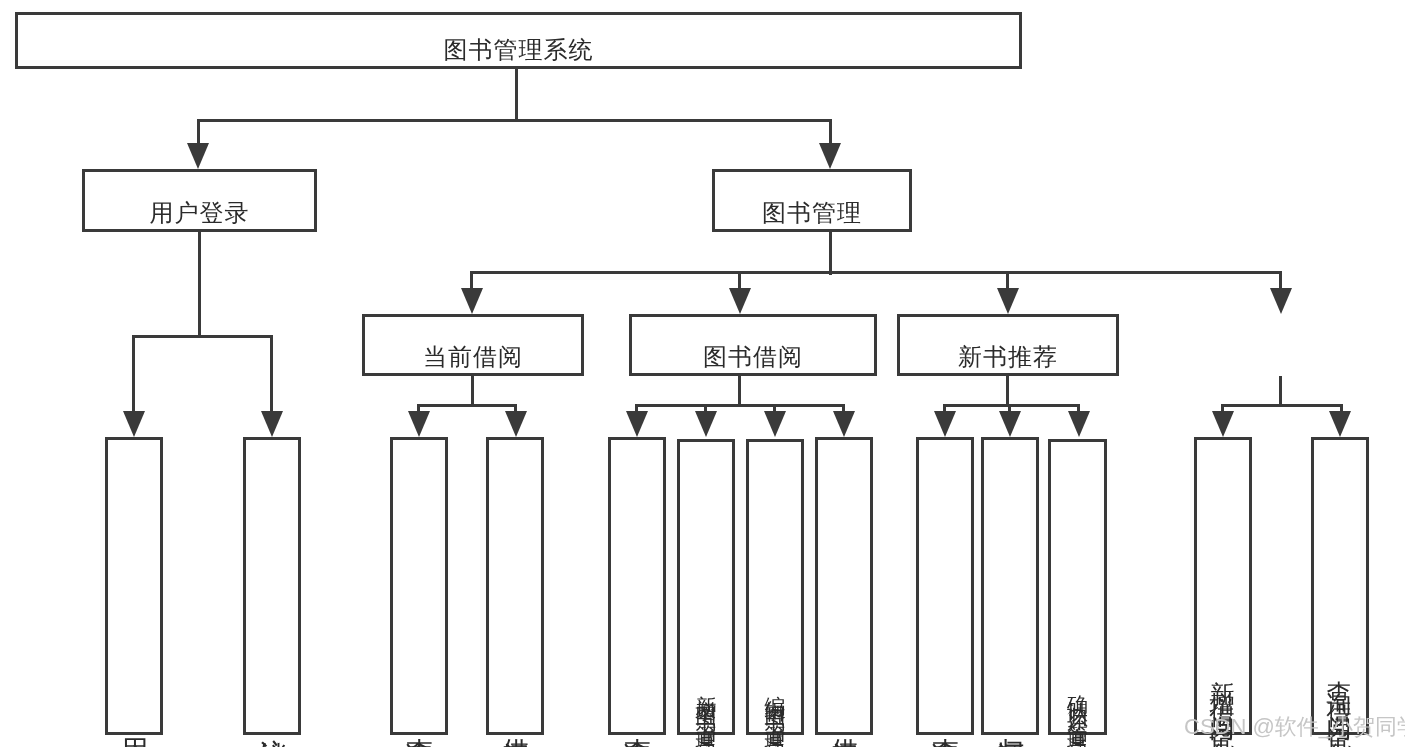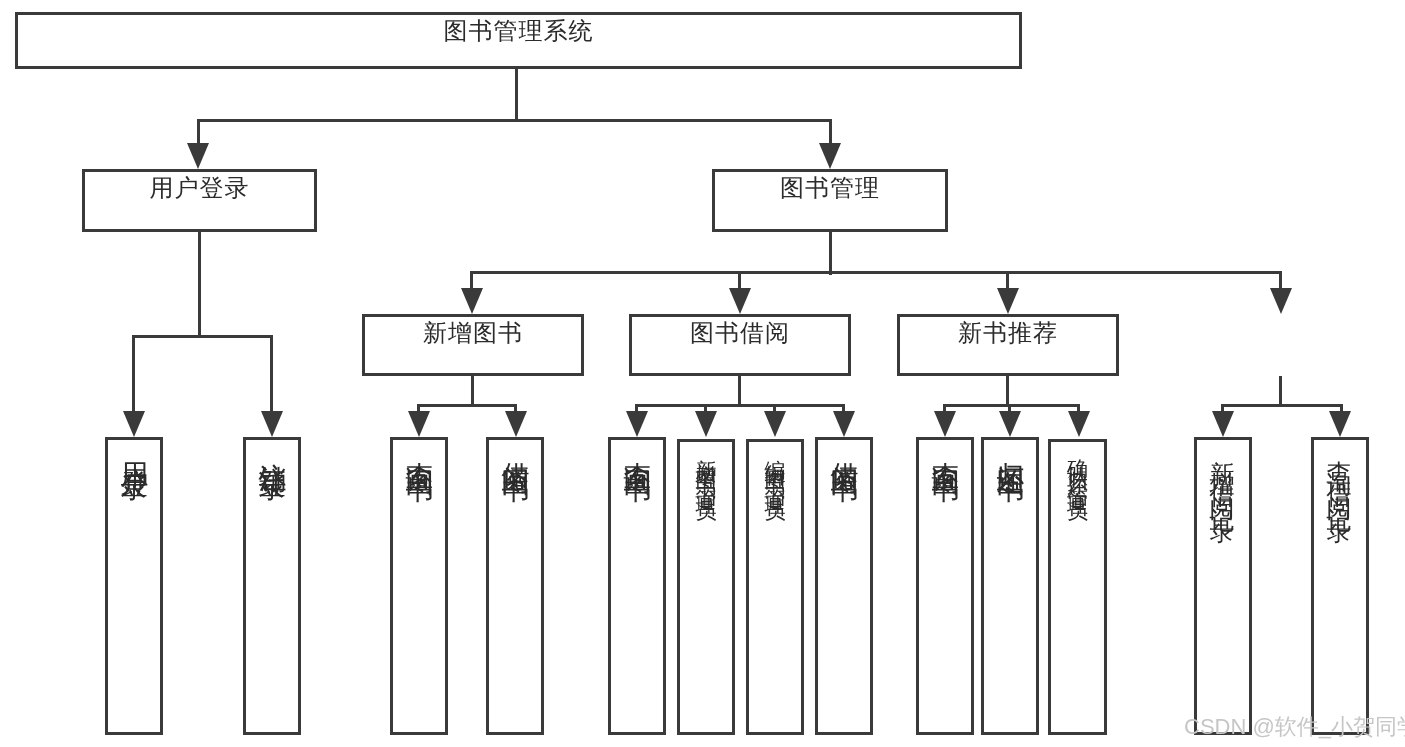--- a/index.html
+++ b/index.html
@@ -12,21 +12,21 @@
     position:relative;
     width:1405px;height:747px;
     background:#ffffff;
     overflow:hidden;
   }
   .box{
     position:absolute;
     box-sizing:border-box;
     border:3px solid var(--line);
     background:#ffffff;
-    display:flex;align-items:flex-start;justify-content:center;
+    display:flex;align-items:flex-end;justify-content:center;
     color:var(--text);
   }
   .hbox{font-size:24px;letter-spacing:1px;}
   .leaf span{
     writing-mode:vertical-rl;
     text-orientation:mixed;
     white-space:nowrap;
     color:var(--text);
   }
   .t4 span{font-size:28px;letter-spacing:4px;}
@@ -62,21 +62,21 @@
   <div class="vline" style="left:515px;top:69px;height:52px;"></div>
   <div class="hline" style="left:197px;top:119px;width:634px;"></div>
   <div class="vline" style="left:197px;top:119px;height:28px;"></div>
   <div class="vline" style="left:829px;top:119px;height:28px;"></div>
   <div class="arr" style="left:187px;top:143px;"></div>
   <div class="arr" style="left:819px;top:143px;"></div>
 
   <div class="box hbox" style="left:82px;top:169px;width:235px;height:63px;">
     <span>用户登录</span>
   </div>
-  <div class="box hbox" style="left:712px;top:169px;width:236px;height:63px;">
+  <div class="box hbox" style="left:712px;top:169px;width:200px;height:63px;">
     <span>图书管理</span>
   </div>
 
   <div class="vline" style="left:198px;top:232px;height:106px;"></div>
   <div class="hline" style="left:132px;top:335px;width:141px;"></div>
   <div class="vline" style="left:132px;top:335px;height:80px;"></div>
   <div class="vline" style="left:270px;top:335px;height:80px;"></div>
   <div class="arr" style="left:123px;top:411px;"></div>
   <div class="arr" style="left:261px;top:411px;"></div>
 
@@ -85,23 +85,23 @@
   <div class="vline" style="left:470px;top:271px;height:20px;"></div>
   <div class="vline" style="left:738px;top:271px;height:20px;"></div>
   <div class="vline" style="left:1006px;top:271px;height:20px;"></div>
   <div class="vline" style="left:1279px;top:271px;height:20px;"></div>
   <div class="arr" style="left:461px;top:288px;"></div>
   <div class="arr" style="left:729px;top:288px;"></div>
   <div class="arr" style="left:997px;top:288px;"></div>
   <div class="arr" style="left:1270px;top:288px;"></div>
 
   <div class="box hbox" style="left:362px;top:314px;width:222px;height:62px;">
-    <span>新增图书</span>
+    <span>当前借阅</span>
   </div>
-  <div class="box hbox" style="left:629px;top:314px;width:222px;height:62px;">
+  <div class="box hbox" style="left:629px;top:314px;width:248px;height:62px;">
     <span>图书借阅</span>
   </div>
   <div class="box hbox" style="left:897px;top:314px;width:222px;height:62px;">
     <span>新书推荐</span>
   </div>
 
   <div class="vline" style="left:471px;top:376px;height:31px;"></div>
   <div class="hline" style="left:417px;top:404px;width:100px;"></div>
   <div class="vline" style="left:417px;top:404px;height:12px;"></div>
   <div class="vline" style="left:514px;top:404px;height:12px;"></div>

